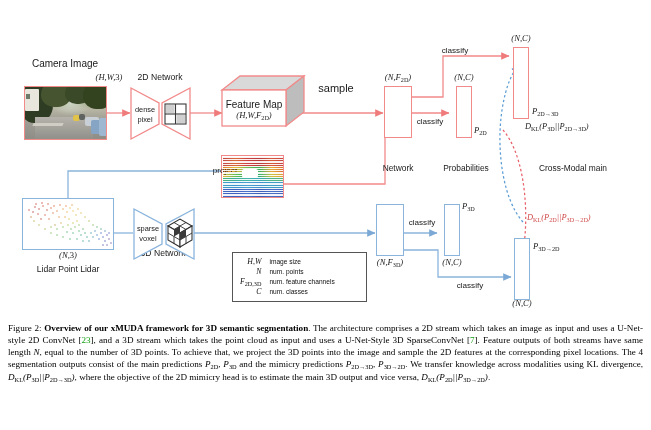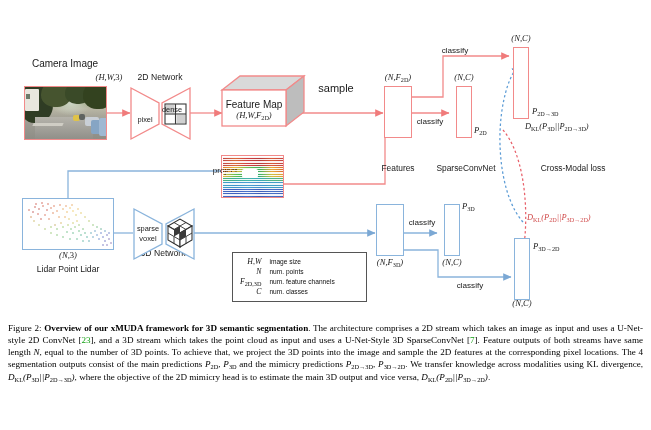--- a/index.html
+++ b/index.html
@@ -151,21 +151,21 @@
       <polygon points="131,88 159,103 159,124 131,139" fill="#fff" stroke="#f28a8a" stroke-width="1.3"></polygon>
       <polygon points="190,88 162,103 162,124 190,139" fill="#fff" stroke="#f28a8a" stroke-width="1.3"></polygon>
       <g>
         <rect x="165" y="104" width="21" height="20" fill="#fff" stroke="#3a3a3a" stroke-width="1.1"></rect>
         <line x1="175.5" y1="104" x2="175.5" y2="124" stroke="#3a3a3a" stroke-width="1.1"></line>
         <line x1="165" y1="114" x2="186" y2="114" stroke="#3a3a3a" stroke-width="1.1"></line>
         <rect x="166" y="105" width="8.5" height="8" fill="#d0d0d0"></rect>
         <rect x="176.5" y="115" width="8.5" height="8" fill="#d0d0d0"></rect>
       </g>
     </svg>
-    <div class="lbl ctr" style="left:145px;top:106px;font-size:7.4px;margin-left:27px;">dense</div>
+    <div class="lbl ctr" style="left:145px;top:106px;font-size:7.4px;">dense</div>
     <div class="lbl ctr" style="left:145px;top:116px;font-size:7.4px;">pixel</div>
 
     <svg class="layer" style="pointer-events:none">
       <polygon points="222,90 240,76 304,76 286,90" fill="#d9d9d9" stroke="#f28a8a" stroke-width="1.3"></polygon>
       <polygon points="286,90 304,76 304,112 286,126" fill="#bdbdbd" stroke="#f28a8a" stroke-width="1.3"></polygon>
       <rect x="222" y="90" width="64" height="36" fill="#ffffff" stroke="#f28a8a" stroke-width="1.3"></rect>
     </svg>
     <div class="lbl ctr" style="left:254px;top:99px;font-size:10px;">Feature Map</div>
     <div class="lbl ctr math" style="left:254px;top:111px;">(<span>H</span>,<span>W</span>,<span>F</span><span class="sub">2D</span>)</div>
 
@@ -321,23 +321,23 @@
 
     <div class="box blue" style="left:514px;top:238px;width:16px;height:62px;"></div>
     <div class="lbl math" style="left:533px;top:242px;"><span>P</span><span class="sub">3D<span style="font-style:normal">→</span>2D</span></div>
     <div class="lbl ctr math" style="left:522px;top:299px;">(<span>N</span>,<span>C</span>)</div>
 
     <div class="lbl ctr" style="left:455px;top:47px;font-size:8.1px;">classify</div>
     <div class="lbl ctr" style="left:430px;top:118px;font-size:8.1px;">classify</div>
     <div class="lbl ctr" style="left:422px;top:219px;font-size:8.1px;">classify</div>
     <div class="lbl ctr" style="left:470px;top:282px;font-size:8.1px;">classify</div>
 
-    <div class="lbl ctr" style="left:398px;top:164px;font-size:8.4px;">Features</div>
-    <div class="lbl ctr" style="left:466px;top:164px;font-size:8.4px;">SparseConvNet</div>
-    <div class="lbl ctr" style="left:573px;top:164px;font-size:8.4px;">Cross-Modal loss</div>
+    <div class="lbl ctr" style="left:398px;top:164px;font-size:8.4px;">Network</div>
+    <div class="lbl ctr" style="left:466px;top:164px;font-size:8.4px;">Probabilities</div>
+    <div class="lbl ctr" style="left:573px;top:164px;font-size:8.4px;">Cross-Modal main</div>
 
     <div class="lbl math" style="left:525px;top:122px;font-size:8.4px;">
       <span>D</span><span class="sub">KL</span>(<span>P</span><span class="sub">3D</span>||<span>P</span><span class="sub">2D<span style="font-style:normal">→</span>3D</span>)
     </div>
     <div class="lbl math" style="left:527px;top:213px;font-size:8.4px;color:#d04a4a;">
       <span>D</span><span class="sub">KL</span>(<span>P</span><span class="sub">2D</span>||<span>P</span><span class="sub">3D<span style="font-style:normal">→</span>2D</span>)
     </div>
 
     <div class="legendbox" style="left:232px;top:252px;width:135px;height:50px;">
       <table>

